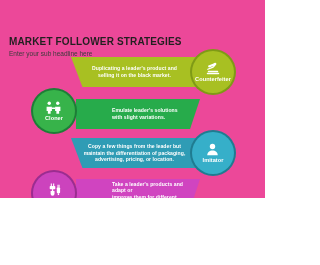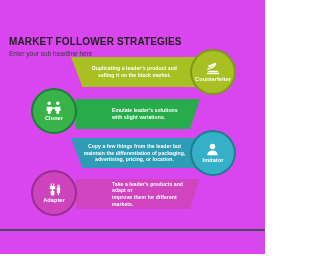--- a/index.html
+++ b/index.html
@@ -9,22 +9,22 @@
     background: #ffffff;
   }
   body {
     font-family: "Liberation Sans", sans-serif;
     -webkit-font-smoothing: antialiased;
   }
 
   #slide {
     position: relative;
     width: 265px;
-    height: 254px;
-    background: #d946ef;
+    height: 198px;
+    background: #ec4899;
     overflow: hidden;
   }
 
   
   .header {
     position: absolute;
     left: 9px;
     top: 36px;
     width: 250px;
   }

